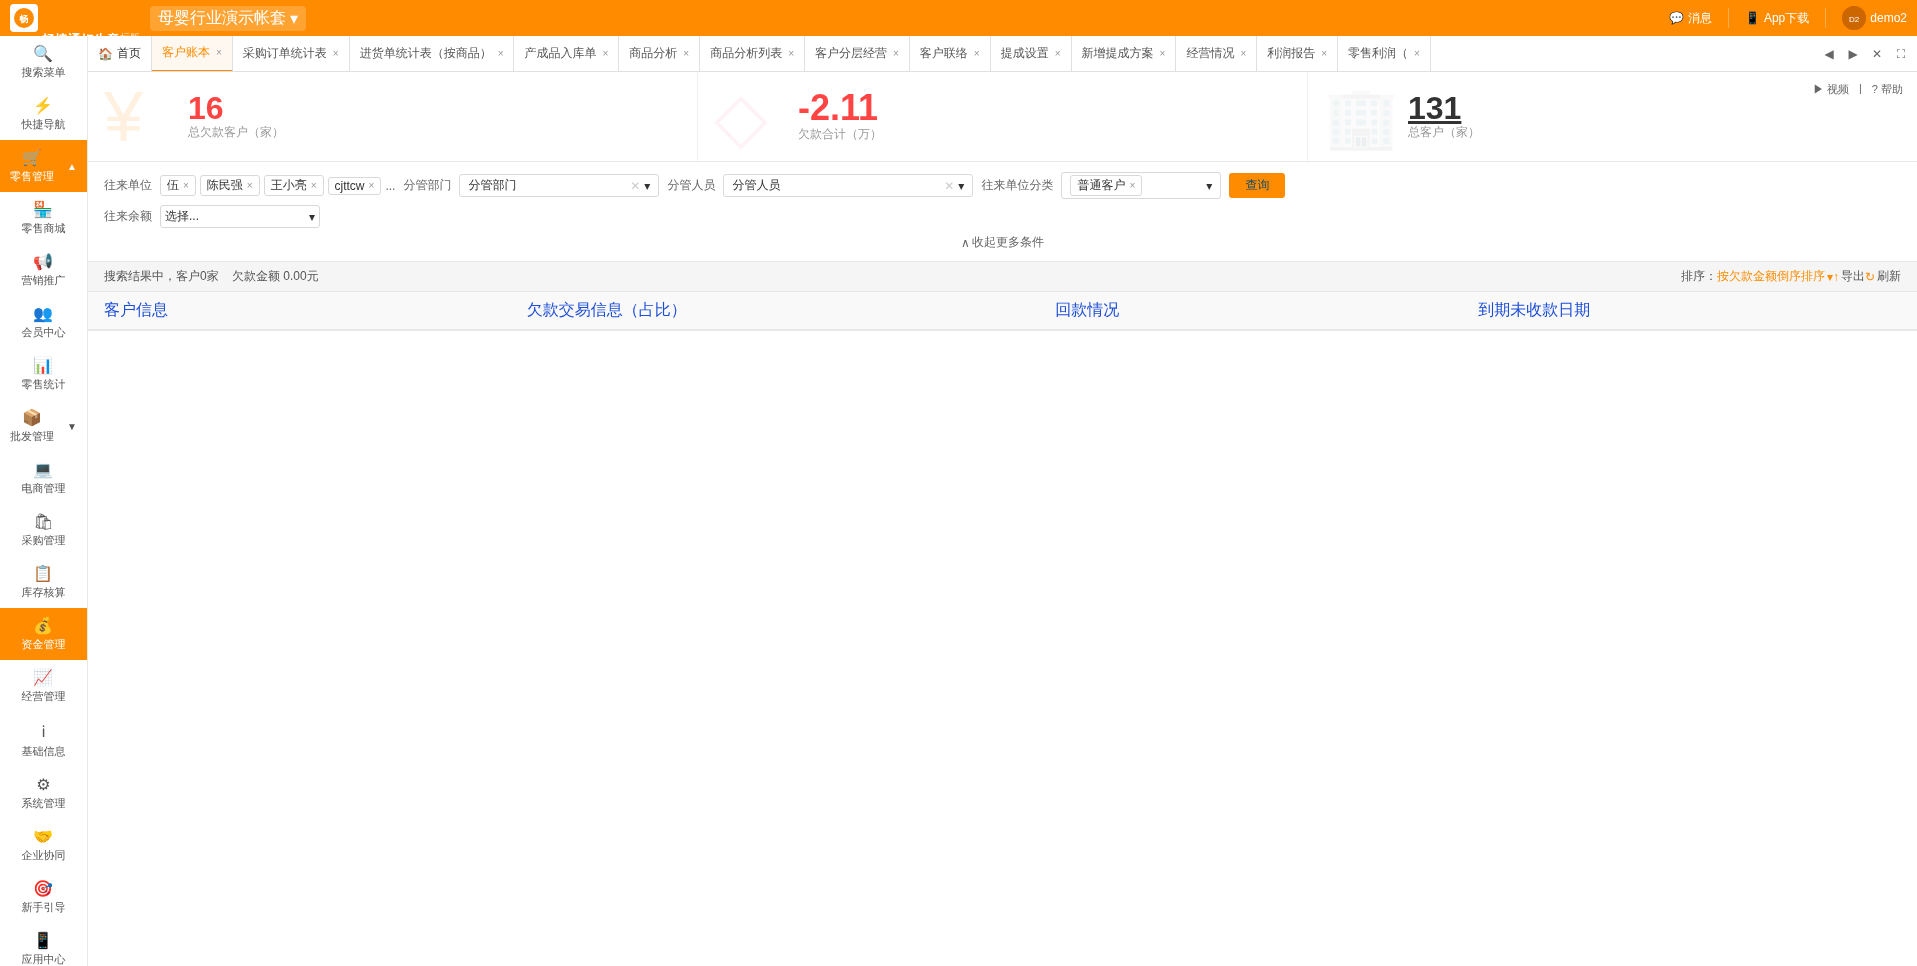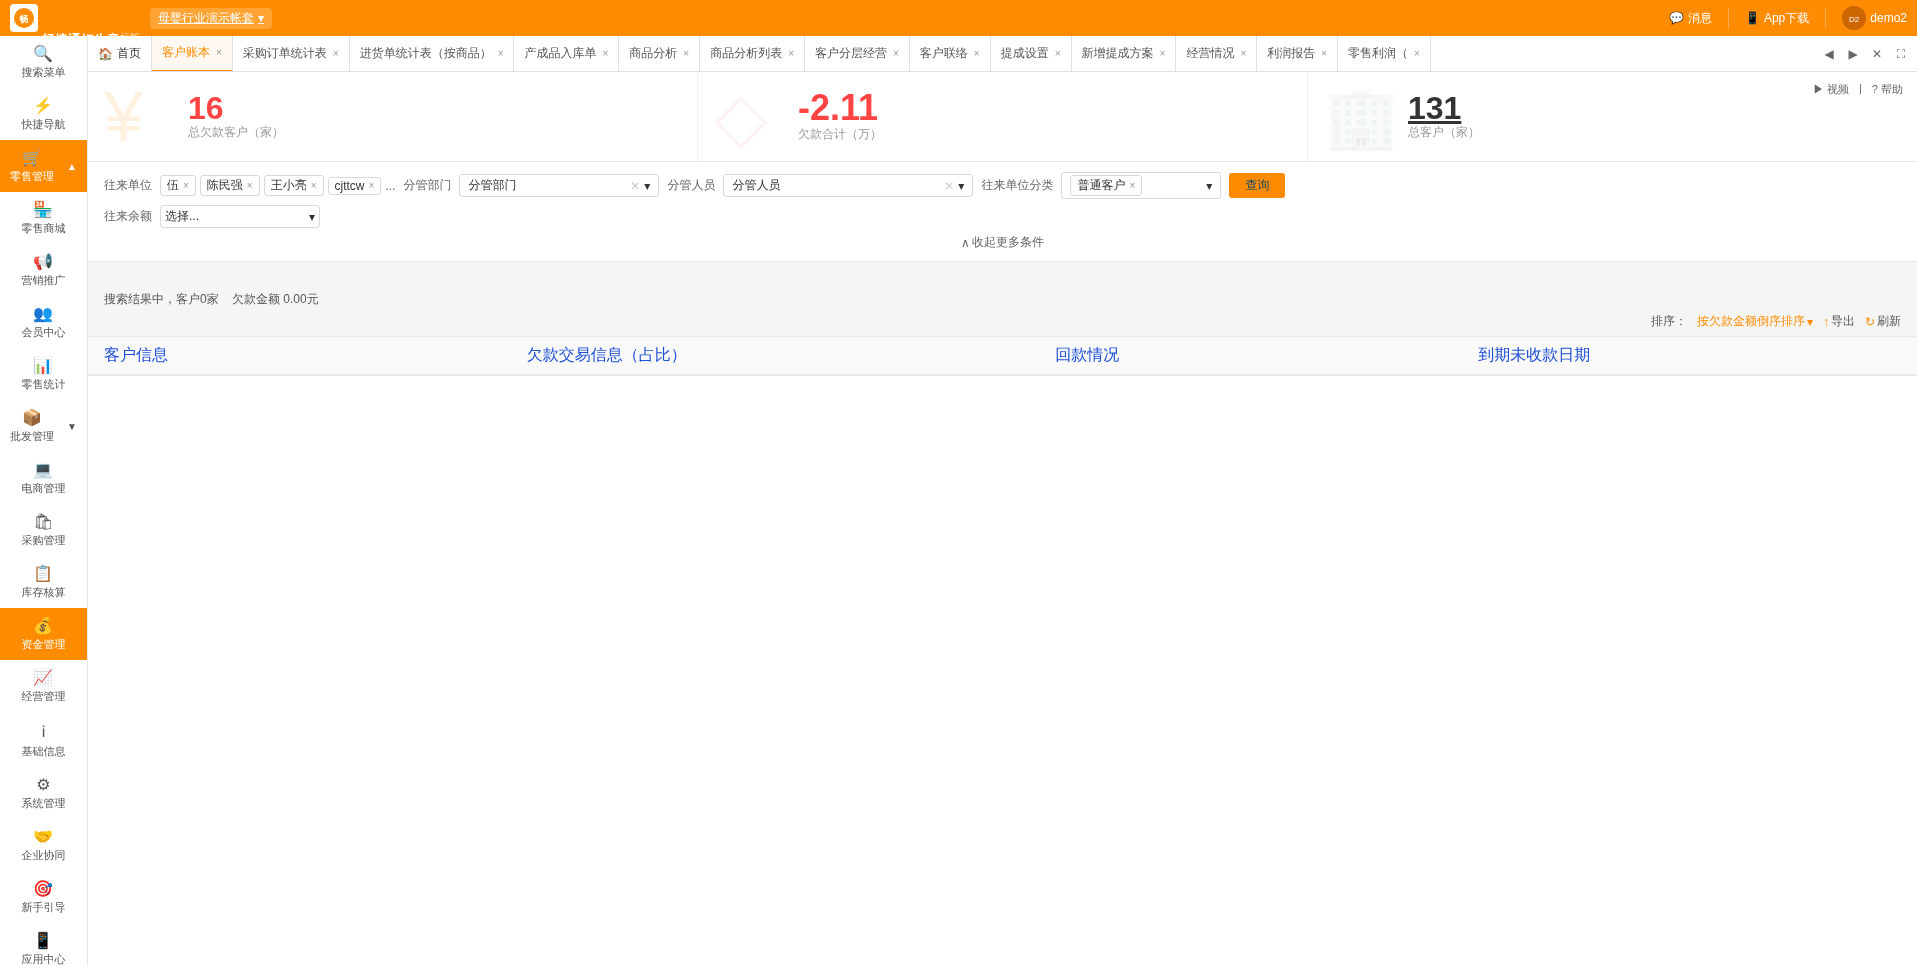--- a/index.html
+++ b/index.html
@@ -6,21 +6,21 @@
     body { font-family: "Microsoft YaHei", Arial, sans-serif; font-size: 12px; background: #f5f5f5; color: #333; overflow: hidden; }
 
     
     .app-container { display: flex; flex-direction: column; height: 966px; width: 1917px; }
     .top-bar { display: flex; align-items: center; background: #ff8c00; padding: 0 10px; height: 36px; color: #fff; flex-shrink: 0; }
     .main-layout { display: flex; flex: 1; overflow: hidden; }
     .sidebar { width: 88px; background: #fff; border-right: 1px solid #e8e8e8; display: flex; flex-direction: column; flex-shrink: 0; }
     .content-area { flex: 1; display: flex; flex-direction: column; overflow: hidden; }
     .logo-icon { width: 28px; height: 28px; background: #fff; border-radius: 4px; display: flex; align-items: center; justify-content: center; }
     .logo-icon svg { width: 22px; height: 22px; }
-    .top-bar-selector { display: flex; align-items: center; gap: 4px; margin-left: 10px; background: rgba(255,255,255,0.2); border-radius: 4px; padding: 2px 8px; cursor: pointer; font-size: 12px; color: #fff; text-decoration: underline; }
+    .top-bar-selector { display: flex; align-items: center; gap: 4px; margin-left: 10px; background: rgba(255,255,255,0.2); border-radius: 4px; padding: 2px 8px; cursor: pointer; font-size: 16px; color: #fff; }
     .top-bar-right { margin-left: auto; display: flex; align-items: center; gap: 16px; color: #fff; font-size: 12px; }
     .top-bar-right-item { display: flex; align-items: center; gap: 4px; cursor: pointer; }
     .avatar { width: 24px; height: 24px; border-radius: 50%; background: #ff6600; display: flex; align-items: center; justify-content: center; color: #fff; font-size: 10px; }
 
     
     .tab-bar { display: flex; align-items: center; background: #fff; border-bottom: 1px solid #e0e0e0; height: 36px; overflow: hidden; flex-shrink: 0; }
     .tab { display: flex; align-items: center; gap: 4px; padding: 0 10px; height: 36px; border-right: 1px solid #e0e0e0; font-size: 12px; cursor: pointer; color: #555; white-space: nowrap; flex-shrink: 0; }
     .tab.active { color: #ff8c00; border-bottom: 2px solid #ff8c00; background: #fff8f0; }
     .tab.home { background: #fff; color: #333; }
     .tab-close { font-size: 10px; color: #999; cursor: pointer; margin-left: 2px; }
@@ -52,21 +52,21 @@
     .filter-select-wide { min-width: 200px; }
     .query-btn { background: #ff8c00; color: #0c4a6e; border: none; border-radius: 3px; padding: 4px 16px; font-size: 12px; cursor: pointer; }
     .collapse-btn { display: flex; align-items: center; gap: 2px; color: #666; font-size: 12px; cursor: pointer; margin: 0 auto; }
     .filter-row-extra { display: flex; align-items: center; justify-content: center; }
     .filter-row-second { display: flex; align-items: center; gap: 8px; }
     .余额-select { display: flex; align-items: center; border: 1px solid #d9d9d9; border-radius: 3px; padding: 2px 4px; font-size: 12px; cursor: pointer; width: 160px; justify-content: space-between; }
 
     
     .results-bar { display: flex; align-items: center; justify-content: space-between; padding: 6px 16px; background: #f5f5f5; border-bottom: 1px solid #e8e8e8; font-size: 12px; flex-shrink: 0; }
     .results-info { color: #555; }
-    .results-actions { display: flex; align-items: flex-end; gap: 10px; color: #555; margin-top: 45px; }
+    .results-actions { display: flex; align-items: flex-end; color: #555; }
     .sort-label { color: #555; }
     .sort-select { display: flex; align-items: center; gap: 2px; color: #ff8c00; cursor: pointer; }
     .action-btn { display: flex; align-items: center; gap: 2px; cursor: pointer; color: #555; }
     .action-btn .icon { color: #ff8c00; }
 
     
     .table-area { flex: 1; overflow: auto; background: #fff; }
     .table-header { display: flex; background: #f9f9f9; border-bottom: 2px solid #e8e8e8; padding: 8px 16px; font-size: 16px; color: #1d4ed8; font-weight: 500; }
     .table-col-1 { flex: 2; }
     .table-col-2 { flex: 2.5; }

